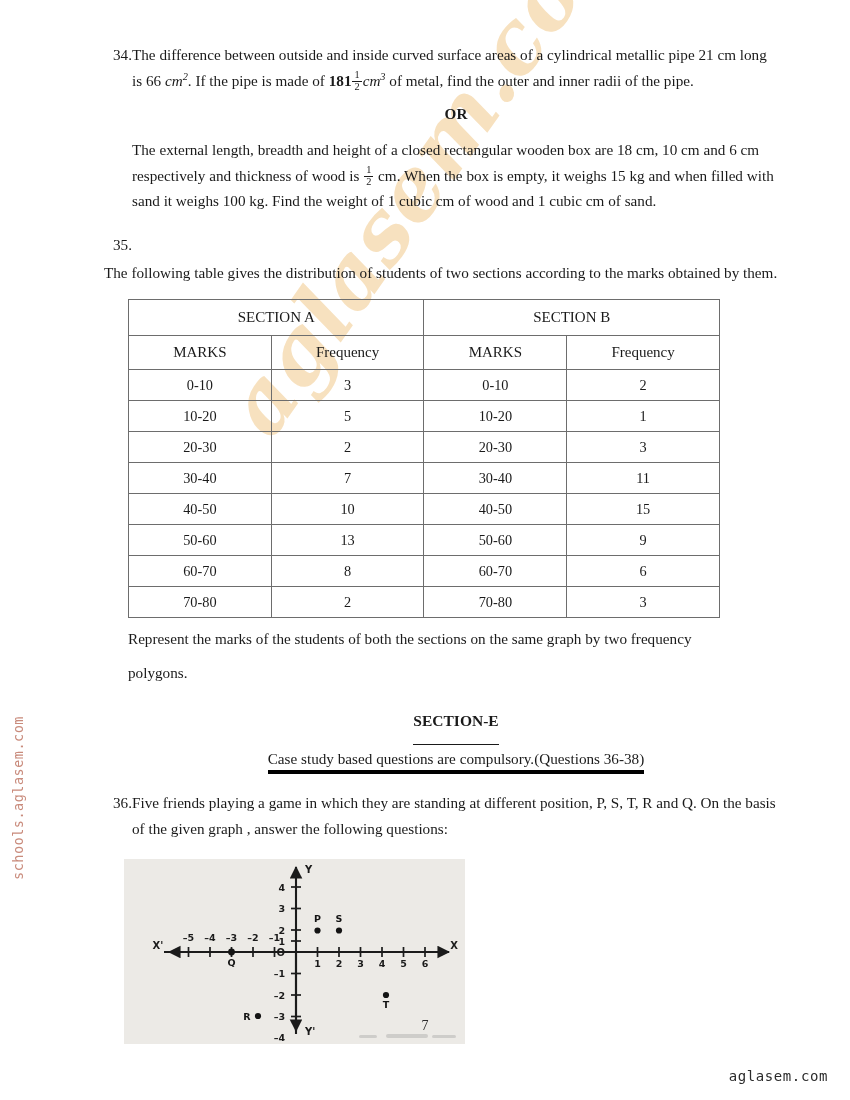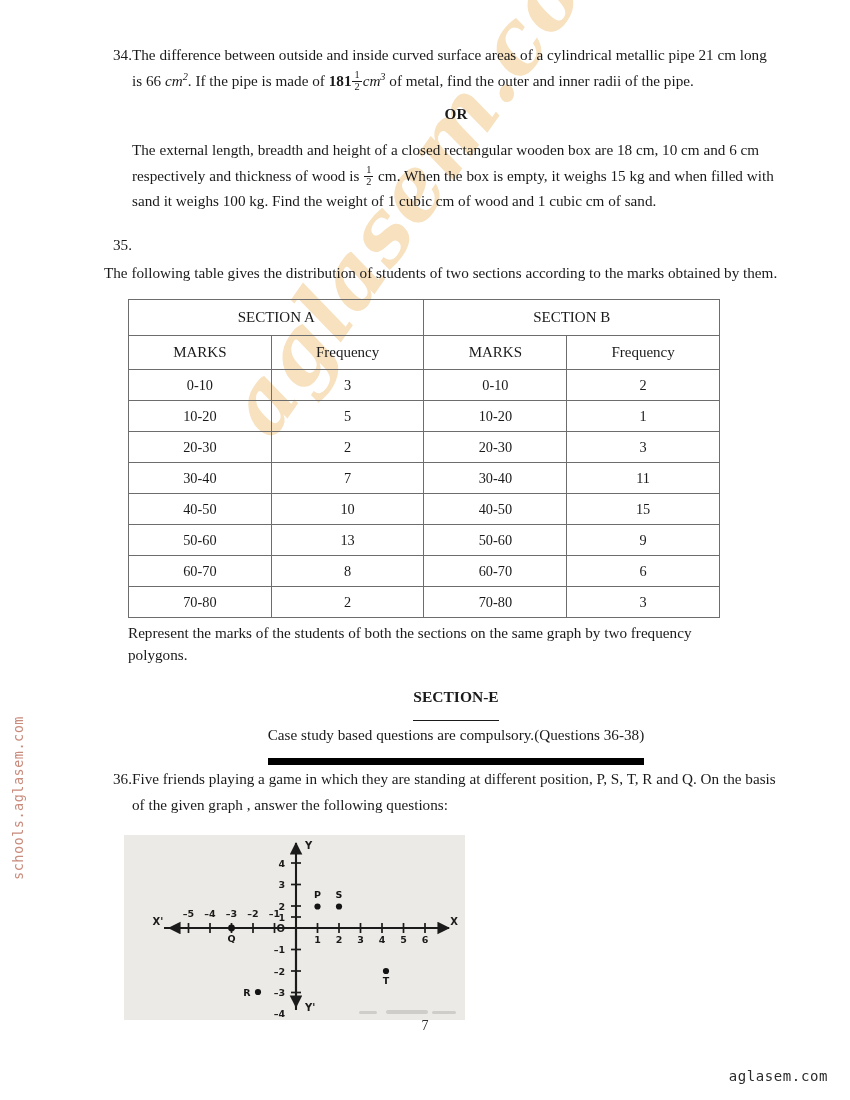--- a/index.html
+++ b/index.html
@@ -120,38 +120,38 @@
     padding: 0 4px;
     background: transparent;
   }
   table.marks tr.hdr-main td { height: 36px; font-size: 15px; }
   table.marks tr.hdr-sub td { height: 34px; font-size: 15px; }
   .col-a-m { width: 143px; }
   .col-a-f { width: 153px; }
   .col-b-m { width: 143px; }
   .col-b-f { width: 153px; }
 
-  .after-table { font-size: 15.2px; line-height: 22px; margin: 4px 0 0 24px; width: 600px; }
+  .after-table { font-size: 15.2px; line-height: 34px; margin: 4px 0 0 24px; width: 600px; }
 
   .section-head {
     text-align: center;
     font-weight: 700;
     font-size: 15.5px;
     margin: 22px 0 0 0;
     padding-left: 28px;
   }
   .section-head span { border-bottom: 1.5px solid #1a1a1a; padding-bottom: 15px; }
 
   .compulsory {
     text-align: center;
     font-size: 15.2px;
     margin: 20px 0 0 0;
     padding-left: 28px;
   }
-  .compulsory span { border-bottom: 7px solid #000000; padding-bottom: 15px; }
+  .compulsory span { border-bottom: 4px solid #000000; padding-bottom: 3px; }
 
   .q36 { margin-top: 22px; }
 
   
   .fig {
     position: relative;
     margin: 18px 0 0 20px;
     width: 341px; height: 185px;
     background: #e9e7e3;
   }

